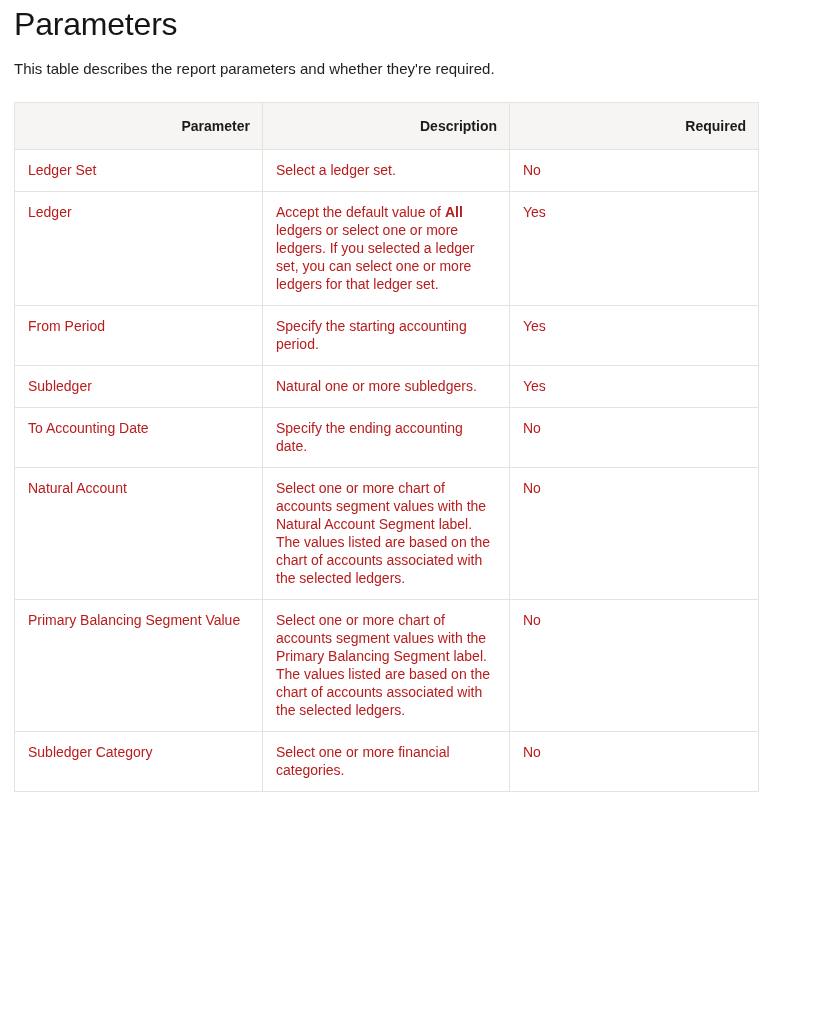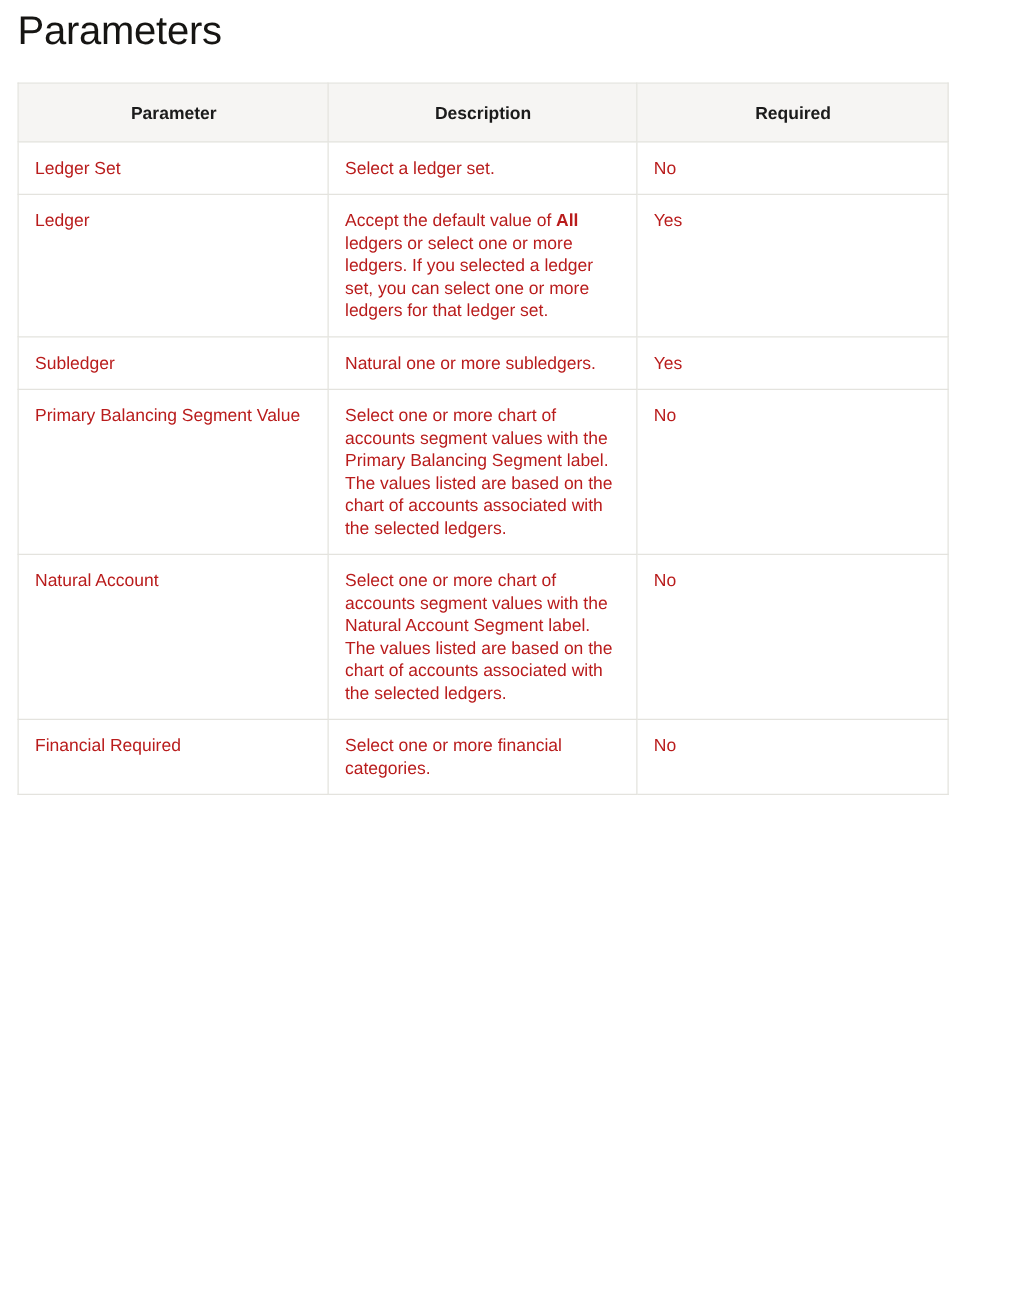--- a/index.html
+++ b/index.html
@@ -45,21 +45,21 @@
   }
   table.params col.c-param    { width: 248px; }
   table.params col.c-desc     { width: 247px; }
   table.params col.c-required { width: 249px; }
 
   table.params th {
     background: #f6f5f3;
     font-size: 14px;
     font-weight: 700;
     color: #1b1b1b;
-    text-align: center;
+    text-align: right;
     padding: 14px 12px 14px 13px;
     border: 1px solid #e4e3de;
     line-height: 18px;
     vertical-align: top;
   }
   table.params td {
     font-size: 14px;
     font-weight: 400;
     color: #b91c1c;
     text-align: left;
@@ -74,20 +74,21 @@
     font-weight: 700;
   }
 </style>
 </head>
 <body>
 
 <div class="page">
 
   <h1 class="page-title">Parameters</h1>
 
+  <p class="intro">This table describes the report parameters and whether they're required.</p>
 
   <div class="table-wrap">
     <table class="params">
       <colgroup>
         <col class="c-param">
         <col class="c-desc">
         <col class="c-required">
       </colgroup>
       <thead>
         <tr>
@@ -101,36 +102,46 @@
             <td>Ledger Set</td>
             <td>Select a ledger set.</td>
             <td>No</td>
           </tr>
           <tr>
             <td>Ledger</td>
             <td>Accept the default value of <b>All</b> ledgers or select one or more ledgers. If you selected a ledger set, you can select one or more ledgers for that ledger set.</td>
             <td>Yes</td>
           </tr>
           <tr>
+            <td>From Period</td>
+            <td>Specify the starting accounting period.</td>
+            <td>Yes</td>
+          </tr>
+          <tr>
             <td>Subledger</td>
             <td>Natural one or more subledgers.</td>
             <td>Yes</td>
           </tr>
           <tr>
-            <td>Primary Balancing Segment Value</td>
-            <td>Select one or more chart of accounts segment values with the Primary Balancing Segment label. The values listed are based on the chart of accounts associated with the selected ledgers.</td>
+            <td>To Accounting Date</td>
+            <td>Specify the ending accounting date.</td>
             <td>No</td>
           </tr>
           <tr>
             <td>Natural Account</td>
             <td>Select one or more chart of accounts segment values with the Natural Account Segment label. The values listed are based on the chart of accounts associated with the selected ledgers.</td>
             <td>No</td>
           </tr>
           <tr>
-            <td>Financial Required</td>
+            <td>Primary Balancing Segment Value</td>
+            <td>Select one or more chart of accounts segment values with the Primary Balancing Segment label. The values listed are based on the chart of accounts associated with the selected ledgers.</td>
+            <td>No</td>
+          </tr>
+          <tr>
+            <td>Subledger Category</td>
             <td>Select one or more financial categories.</td>
             <td>No</td>
           </tr>
         </tbody>
     </table>
   </div>
 
 </div>
 
 </body></html>

